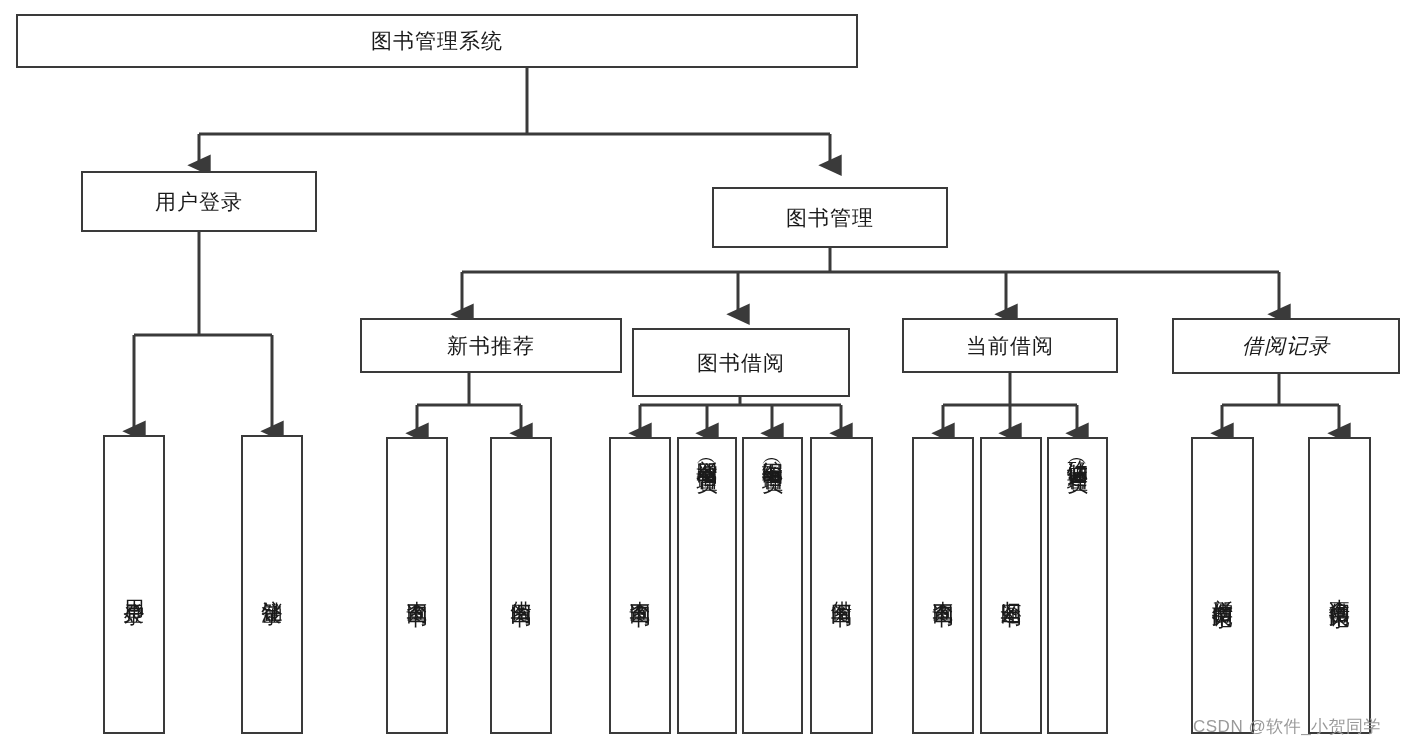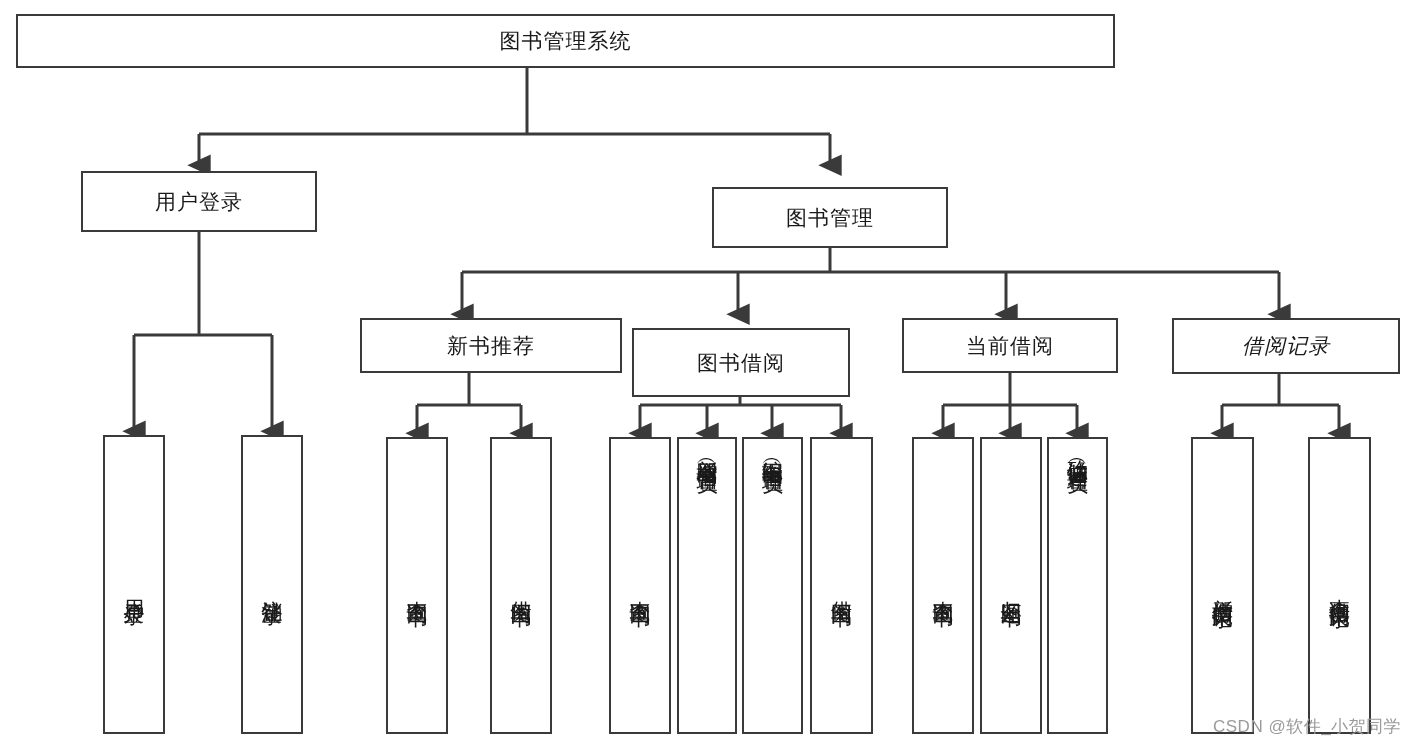--- a/index.html
+++ b/index.html
@@ -122,21 +122,21 @@
     <path d="M1010,405 L1010,432" marker-end="url(#arrowhead)"></path>
     <path d="M1077,405 L1077,432" marker-end="url(#arrowhead)"></path>
 
     <path d="M1279,374 L1279,405"></path>
     <path d="M1222,405 L1339,405"></path>
     <path d="M1222,405 L1222,432" marker-end="url(#arrowhead)"></path>
     <path d="M1339,405 L1339,432" marker-end="url(#arrowhead)"></path>
   </g>
 </svg>
 
-<div class="node-box node-h" style="left:16px; top:14px; width:1099px; height:54px;">
+<div class="node-box node-h" style="left:16px; top:14px; width:842px; height:54px;">
   <span class="node-label">图书管理系统</span>
 </div>
 
 <div class="node-box node-h" style="left:81px; top:171px; width:236px; height:61px;">
   <span class="node-label">用户登录</span>
 </div>
 <div class="node-box node-h" style="left:712px; top:187px; width:236px; height:61px;">
   <span class="node-label">图书管理</span>
 </div>
 
@@ -190,13 +190,13 @@
   <span class="node-label-v">确认归还（管理员）</span>
 </div>
 
 <div class="node-box node-v center-text" style="left:1191px; top:437px; width:63px; height:297px;">
   <span class="node-label-v">新增借阅记录</span>
 </div>
 <div class="node-box node-v center-text" style="left:1308px; top:437px; width:63px; height:297px;">
   <span class="node-label-v">查询借阅记录</span>
 </div>
 
-<div class="watermark" style="left:1193px; top:715px;padding-left:20px;">CSDN @软件_小贺同学</div>
+<div class="watermark" style="left:1193px; top:715px;">CSDN @软件_小贺同学</div>
 
 </body></html>

